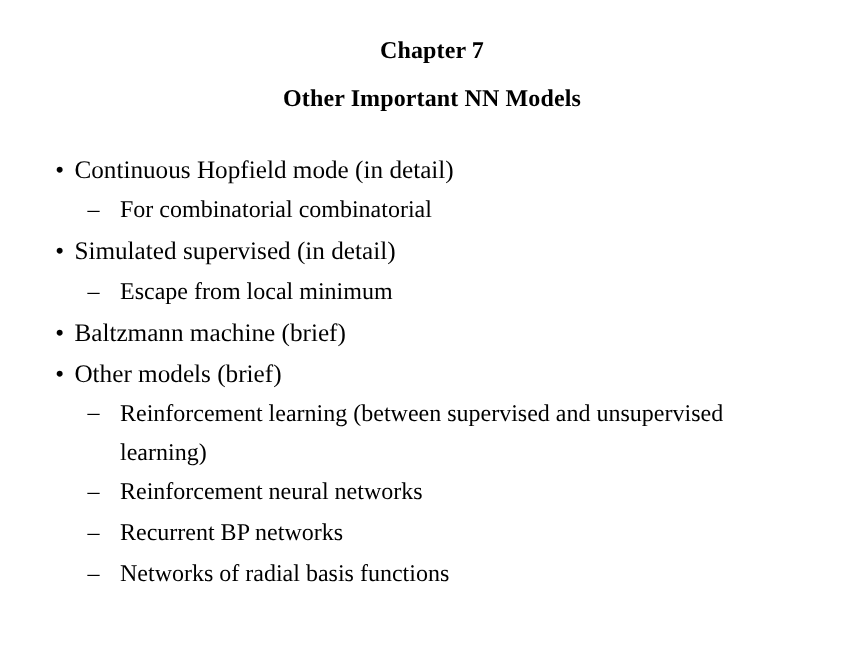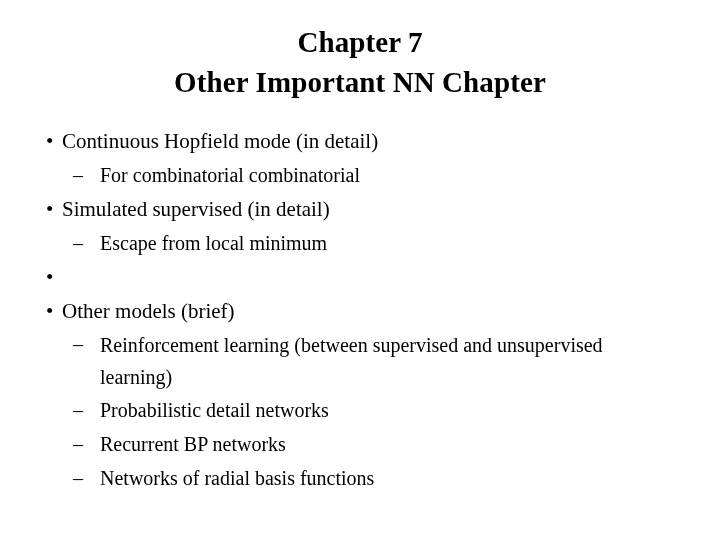--- a/index.html
+++ b/index.html
@@ -24,21 +24,21 @@
 
   
   .title-block {
     position: absolute;
     left: 0;
     top: 22px;
     width: 720px;
     text-align: center;
   }
   .title-line {
-    font-size: 29px;
+    font-size: 20px;
     font-weight: bold;
     line-height: 40px;
     letter-spacing: 0.1px;
     white-space: nowrap;
   }
 
   
   .body-block {
     position: absolute;
     left: 0;
@@ -97,29 +97,29 @@
   .text-span { white-space: normal; }
   .lvl1 .text-span { white-space: nowrap; }
 </style>
 </head>
 <body>
 
 <div class="slide">
 
   <div class="title-block">
     <div class="title-line">Chapter 7</div>
-    <div class="title-line">Other Important NN Chapter</div>
+    <div class="title-line">Other Important NN Models</div>
   </div>
 
   <div class="body-block">
       <div class="bullet-row lvl1"><span class="marker">•</span><span class="text-span"><span class="txt-strong">Continuous Hopfield mode</span><span class="txt-normal"> (in detail)</span></span></div>
       <div class="bullet-row lvl2"><span class="marker">–</span><span class="text-span"><span class="txt-normal">For combinatorial combinatorial</span></span></div>
       <div class="bullet-row lvl1"><span class="marker">•</span><span class="text-span"><span class="txt-strong">Simulated supervised</span><span class="txt-normal"> (in detail)</span></span></div>
       <div class="bullet-row lvl2"><span class="marker">–</span><span class="text-span"><span class="txt-normal">Escape from local minimum</span></span></div>
-      <div class="bullet-row lvl1"><span class="marker">•</span></div>
+      <div class="bullet-row lvl1"><span class="marker">•</span><span class="text-span"><span class="txt-normal">Baltzmann machine (brief)</span></span></div>
       <div class="bullet-row lvl1"><span class="marker">•</span><span class="text-span"><span class="txt-normal">Other models (brief)</span></span></div>
       <div class="bullet-row lvl2 wrap"><span class="marker">–</span><span class="text-span"><span class="txt-normal">Reinforcement learning (between supervised and unsupervised learning)</span></span></div>
-      <div class="bullet-row lvl2"><span class="marker">–</span><span class="text-span"><span class="txt-normal">Probabilistic detail networks</span></span></div>
+      <div class="bullet-row lvl2"><span class="marker">–</span><span class="text-span"><span class="txt-normal">Reinforcement neural networks</span></span></div>
       <div class="bullet-row lvl2"><span class="marker">–</span><span class="text-span"><span class="txt-normal">Recurrent BP networks</span></span></div>
       <div class="bullet-row lvl2"><span class="marker">–</span><span class="text-span"><span class="txt-normal">Networks of radial basis functions</span></span></div>
     </div>
 
 </div>
 
 </body></html>

